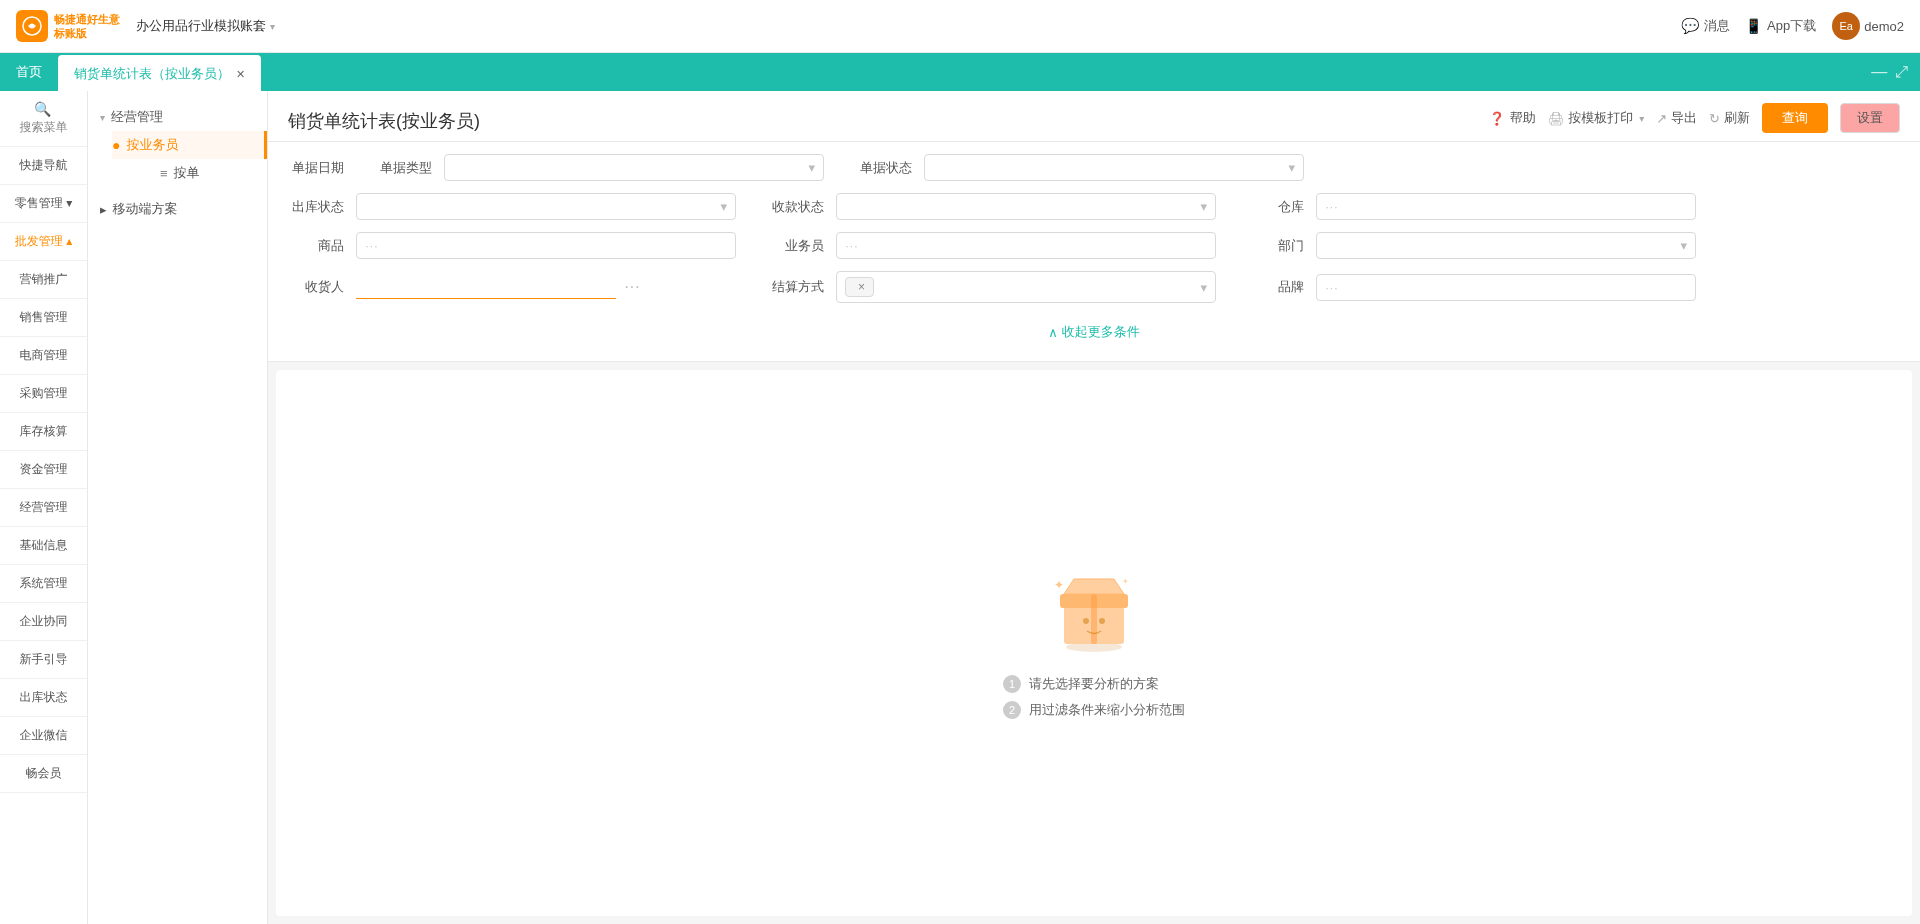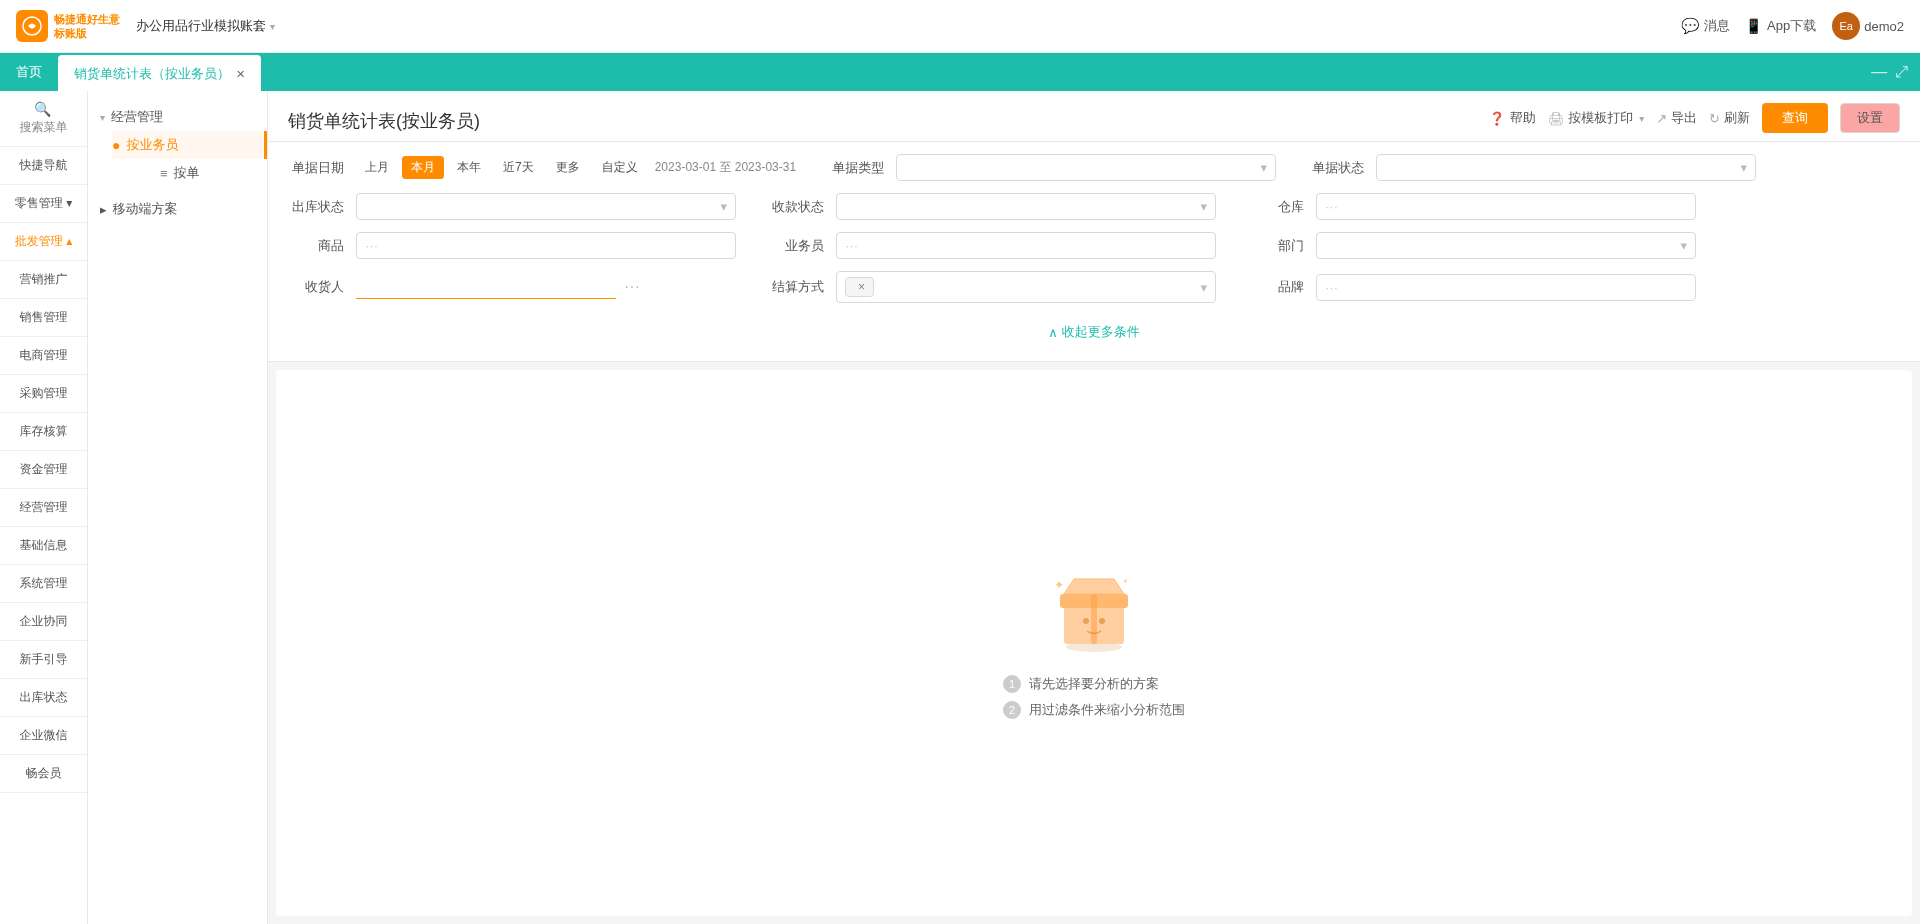--- a/index.html
+++ b/index.html
@@ -258,29 +258,20 @@
             </div>
             <button class="btn-primary">查询</button>
             <button class="btn-secondary">设置</button>
           </div>
         </div>
 
         <div class="filter-area">
 
           <div class="filter-row">
             <span class="filter-label">单据日期</span>
-            <div class="date-shortcuts">
-              <span class="date-btn">上月</span>
-              <span class="date-btn active">本月</span>
-              <span class="date-btn">本年</span>
-              <span class="date-btn">近7天</span>
-              <span class="date-btn">更多</span>
-              <span class="date-btn">自定义</span>
-              <span class="date-range">2023-03-01 至 2023-03-31</span>
-            </div>
 
             <span class="filter-label" style="margin-left:20px;">单据类型</span>
             <div class="filter-select" style="flex:1; min-width:280px; max-width:380px;">
               <span style="color:#ccc;"></span>
               <span class="chevron">▾</span>
             </div>
 
             <span class="filter-label" style="margin-left:20px;">单据状态</span>
             <div class="filter-select" style="flex:1; min-width:280px; max-width:380px;">
               <span style="color:#ccc;"></span>

